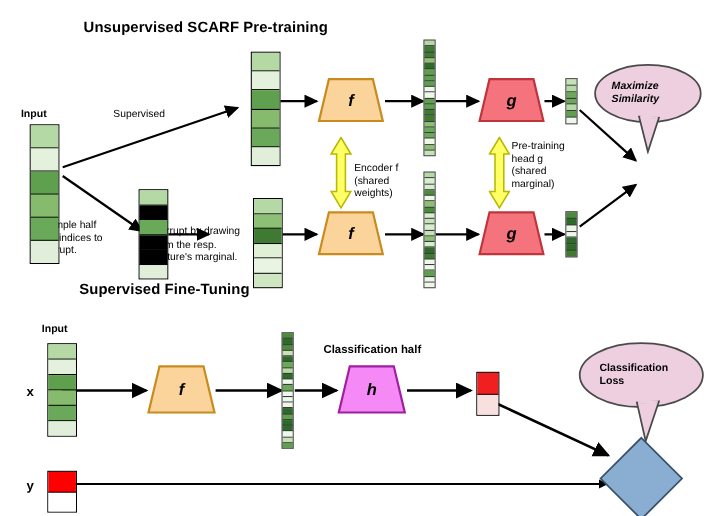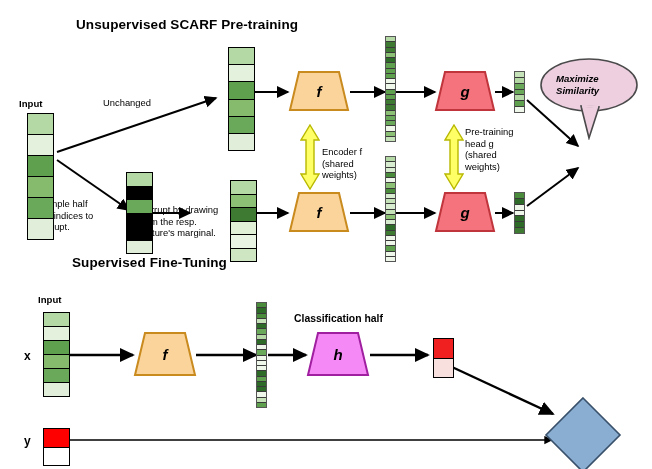--- a/index.html
+++ b/index.html
@@ -79,34 +79,34 @@
 
     <path d="M452,367 L553,414" stroke="#000" stroke-width="2.4" fill="none" marker-end="url(#ah)"></path>
 
     <path d="M56,440 L552,440" stroke="#000" stroke-width="1.6" fill="none" marker-end="url(#ahs)"></path>
   </svg>
 
   <div class="abs title" style="left:72px;top:255px;">Supervised Fine-Tuning</div>
   <div class="abs title" style="left:76px;top:17px;">Unsupervised SCARF Pre-training</div>
 
   <div class="abs lbl-b" style="left:19px;top:98px;">Input</div>
-  <div class="abs lbl" style="left:103px;top:97px;">Unchanged</div>
+  <div class="abs lbl" style="left:103px;top:97px;">Supervised</div>
   <div class="abs lbl" style="left:38px;top:198px;">Sample half
 the indices to
 corrupt.</div>
   <div class="abs lbl" style="left:139px;top:204px;">Corrupt by drawing
 from the resp.
 feature's marginal.</div>
   <div class="abs lbl" style="left:322px;top:146px;">Encoder f
 (shared
 weights)</div>
   <div class="abs lbl" style="left:465px;top:126px;">Pre-training
 head g
 (shared
-weights)</div>
+marginal)</div>
 
   <div class="abs vec" id="pt-input" style="left:27px;top:113px;width:27px;height:127px;">
       <i style="background: rgb(181, 217, 164);"></i>
       <i style="background: rgb(228, 241, 221);"></i>
       <i style="background: rgb(95, 160, 78);"></i>
       <i style="background: rgb(134, 187, 109);"></i>
       <i style="background: rgb(106, 168, 90);"></i>
       <i style="background: rgb(225, 239, 218);"></i>
     </div>
 
@@ -298,20 +298,29 @@
       </svg>
     <span>f</span>
   </div>
   <div class="trap" style="left:306px;top:331px;width:64px;height:46px;">
     <svg width="64" height="46" viewBox="0 0 64 46">
         <polygon points="12,2 52,2 62,44 2,44" fill="#f589f5" stroke="#a01fa0" stroke-width="2"></polygon>
       </svg>
     <span>h</span>
   </div>
 
+  <div class="ell" style="left:529px;top:312px;width:110px;height:58px;">
+    <svg width="124" height="94" viewBox="0 0 124 94" style="position:absolute;left:-6px;top:-3px;">
+      <ellipse cx="60" cy="32" rx="56" ry="29" fill="#edcfe0" stroke="#4a4a4a" stroke-width="1.6"></ellipse>
+      <polygon points="56,57 76,56 64,92" fill="#edcfe0" stroke="#4a4a4a" stroke-width="1.6"></polygon>
+      <path d="M57,57 L75,56" stroke="#edcfe0" stroke-width="2.4"></path>
+    </svg>
+    <div class="txt" style="margin-left:16px;">Classification
+Loss</div>
+  </div>
 
   <div class="dia" style="left:544px;top:396px;width:78px;height:78px;">
     <svg width="78" height="78" viewBox="0 0 78 78">
       <polygon points="39,2 76,39 39,76 2,39" fill="#8aaed2" stroke="#39506b" stroke-width="1.6"></polygon>
     </svg>
     <div class="txt" style="top:33px;"></div>
   </div>
 
 
 </div>

